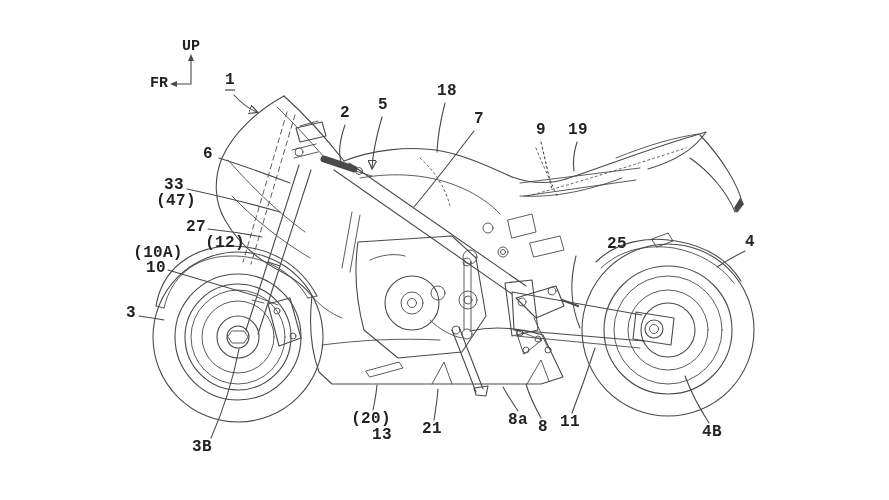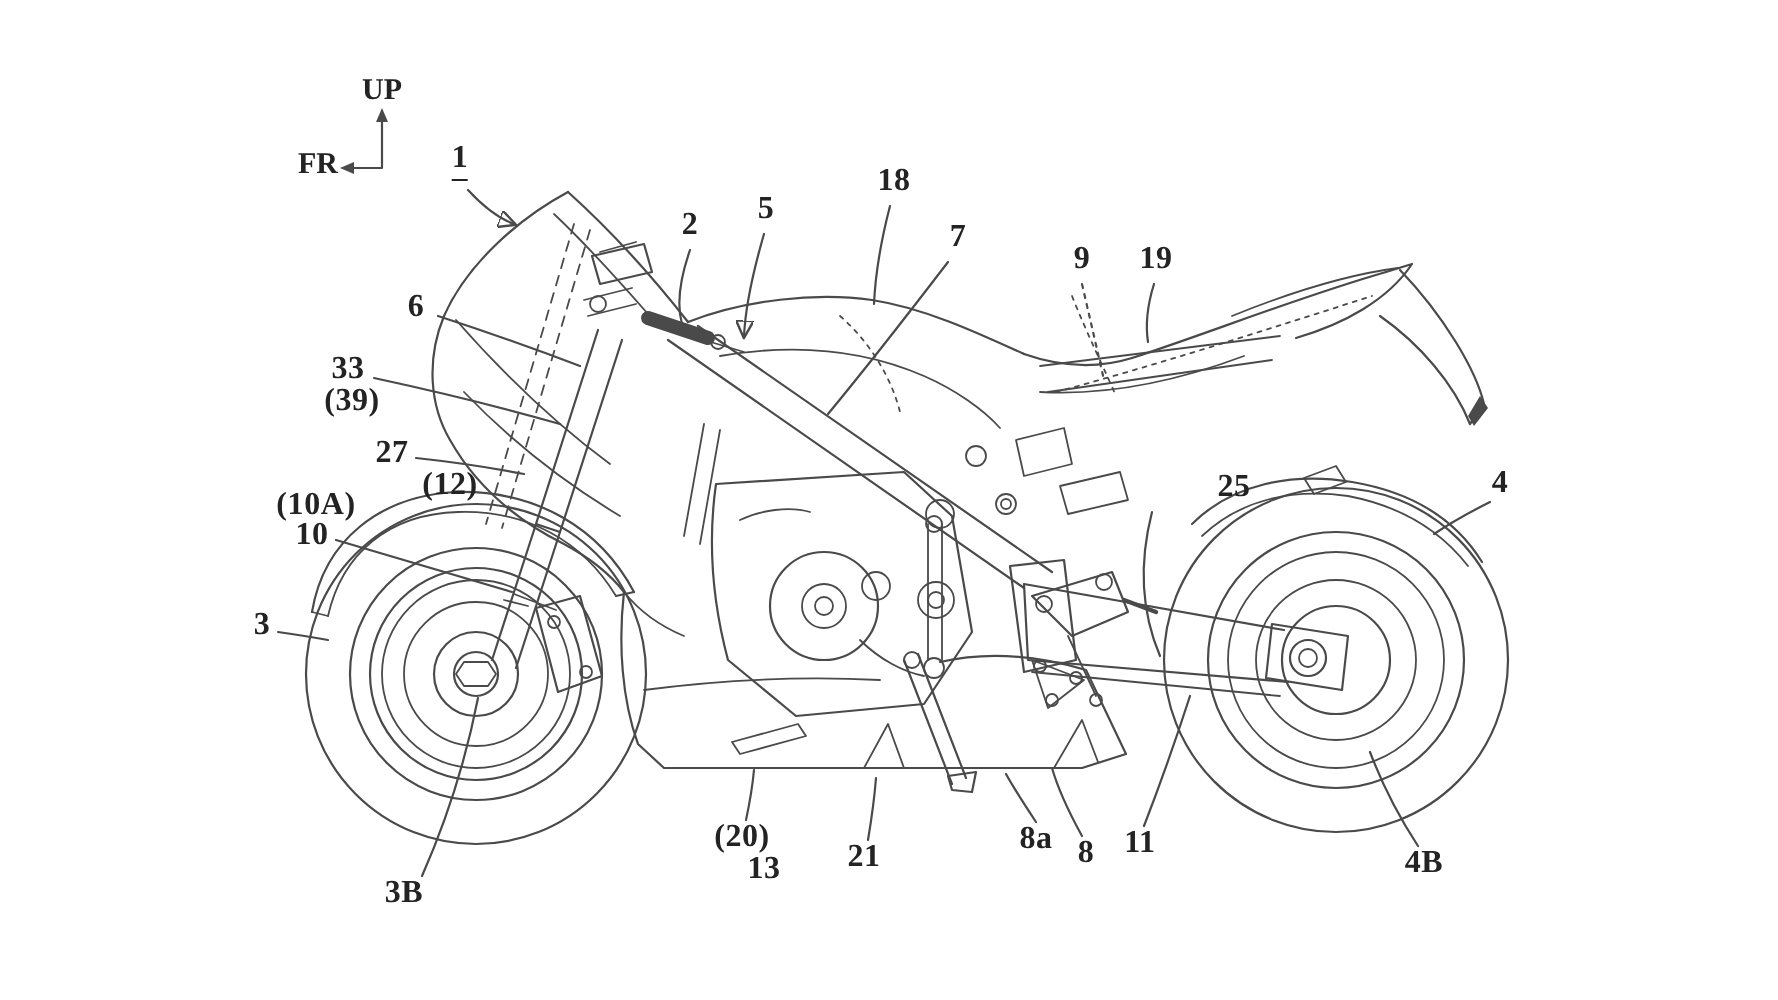--- a/index.html
+++ b/index.html
@@ -1,21 +1,21 @@
 <!DOCTYPE html>
 <html><head>
 <meta charset="utf-8">
 <style>
   html,body{margin:0;padding:0;background:#ffffff;}
   .stage{
     position:relative;
     width:878px;height:500px;
     background:#ffffff;
     overflow:hidden;
-    font-family:Liberation Serif, serif;
+    font-family:Liberation Mono, monospace;
   }
   .stage svg{position:absolute;left:0;top:0;}
   .art path,.art line,.art circle,.art polyline,.art rect{
     fill:none;stroke:#4a4a4a;stroke-width:1.1;
     stroke-linecap:round;stroke-linejoin:round;
   }
   .art .thin{stroke-width:0.9;}
   .art .thick{stroke-width:2.2;}
   .art .grip{stroke-width:7;stroke-linecap:round;}
   .art .dash{stroke-dasharray:5 4;stroke-width:0.9;}
@@ -231,21 +231,21 @@
   <div id="labels">
       <div class="ref-label underline" style="left: 230px; top: 81px;">1</div>
       <div class="ref-label" style="left: 345px; top: 113px;">2</div>
       <div class="ref-label" style="left: 383px; top: 105px;">5</div>
       <div class="ref-label" style="left: 447px; top: 91px;">18</div>
       <div class="ref-label" style="left: 479px; top: 119px;">7</div>
       <div class="ref-label" style="left: 541px; top: 130px;">9</div>
       <div class="ref-label" style="left: 578px; top: 130px;">19</div>
       <div class="ref-label" style="left: 208px; top: 154px;">6</div>
       <div class="ref-label" style="left: 174px; top: 185px;">33</div>
-      <div class="ref-label" style="left: 176px; top: 201px;">(39)</div>
+      <div class="ref-label" style="left: 176px; top: 201px;">(47)</div>
       <div class="ref-label" style="left: 196px; top: 227px;">27</div>
       <div class="ref-label" style="left: 193px; top: 243px; margin-left: 32px;">(12)</div>
       <div class="ref-label" style="left: 158px; top: 253px;">(10A)</div>
       <div class="ref-label" style="left: 156px; top: 268px;">10</div>
       <div class="ref-label" style="left: 131px; top: 313px;">3</div>
       <div class="ref-label" style="left: 202px; top: 447px;">3B</div>
       <div class="ref-label" style="left: 371px; top: 419px;">(20)</div>
       <div class="ref-label" style="left: 370px; top: 435px; margin-left: 12px;">13</div>
       <div class="ref-label" style="left: 432px; top: 429px;">21</div>
       <div class="ref-label" style="left: 518px; top: 420px;">8a</div>

